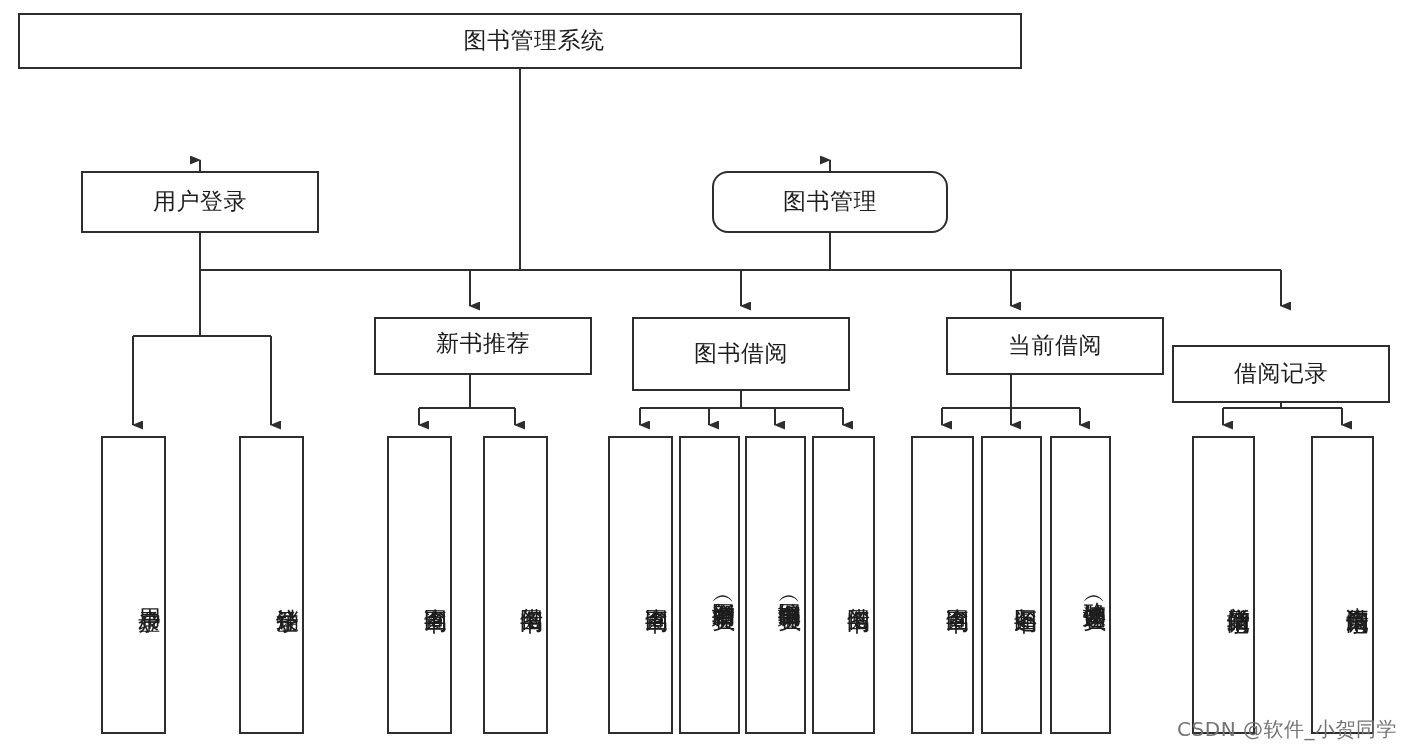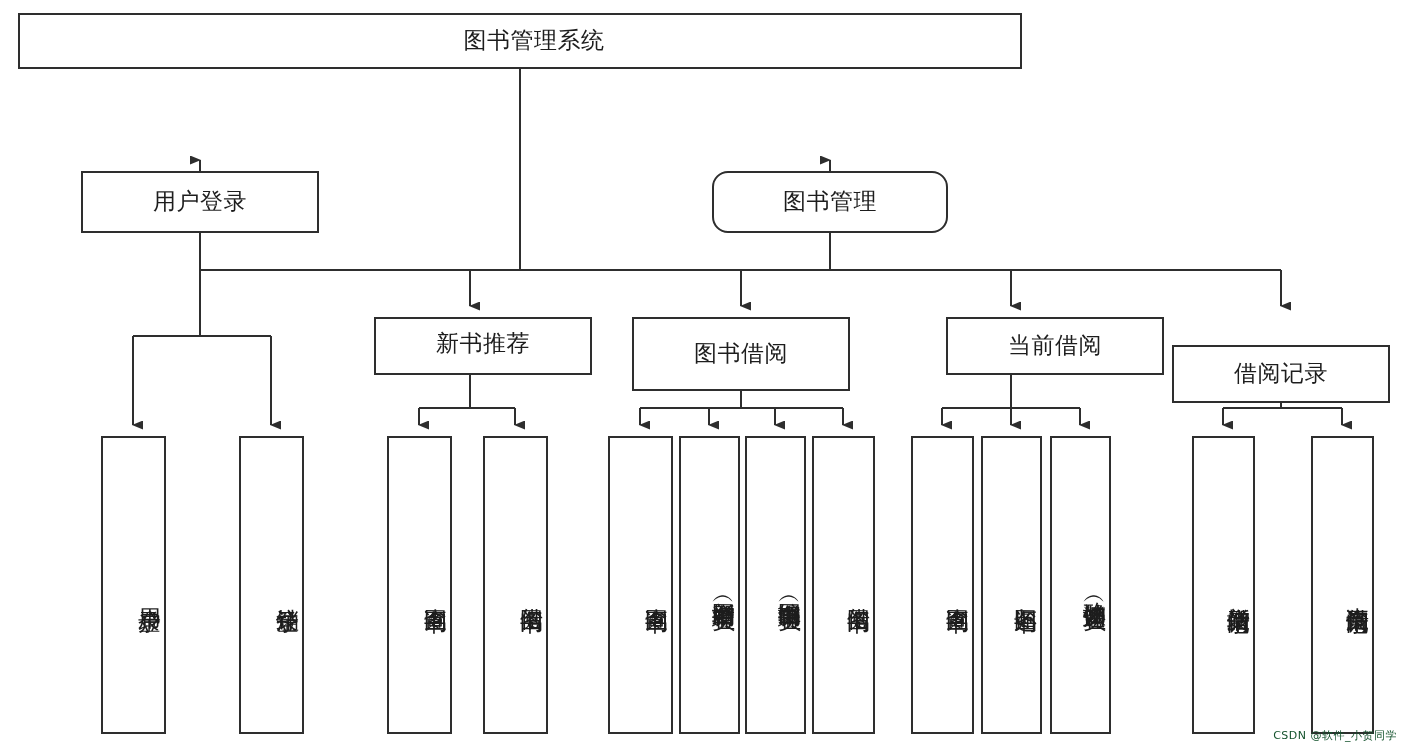--- a/index.html
+++ b/index.html
@@ -53,22 +53,22 @@
     padding-top: 14px;
     overflow: hidden;
   }
   .node-v.vtop {
     padding-top: 6px;
   }
   #watermark {
     position: absolute;
     right: 8px;
     bottom: 4px;
-    font-size: 11px;
-    color: #14532d;
+    font-size: 20px;
+    color: #737373;
     white-space: nowrap;
     letter-spacing: 0.5px;
   }
 </style>
 </head>
 <body>
 
 <div id="diagram-root">
 
   <svg id="edges-layer" viewBox="0 0 1405 747" width="1405" height="747" xmlns="http://www.w3.org/2000/svg">

